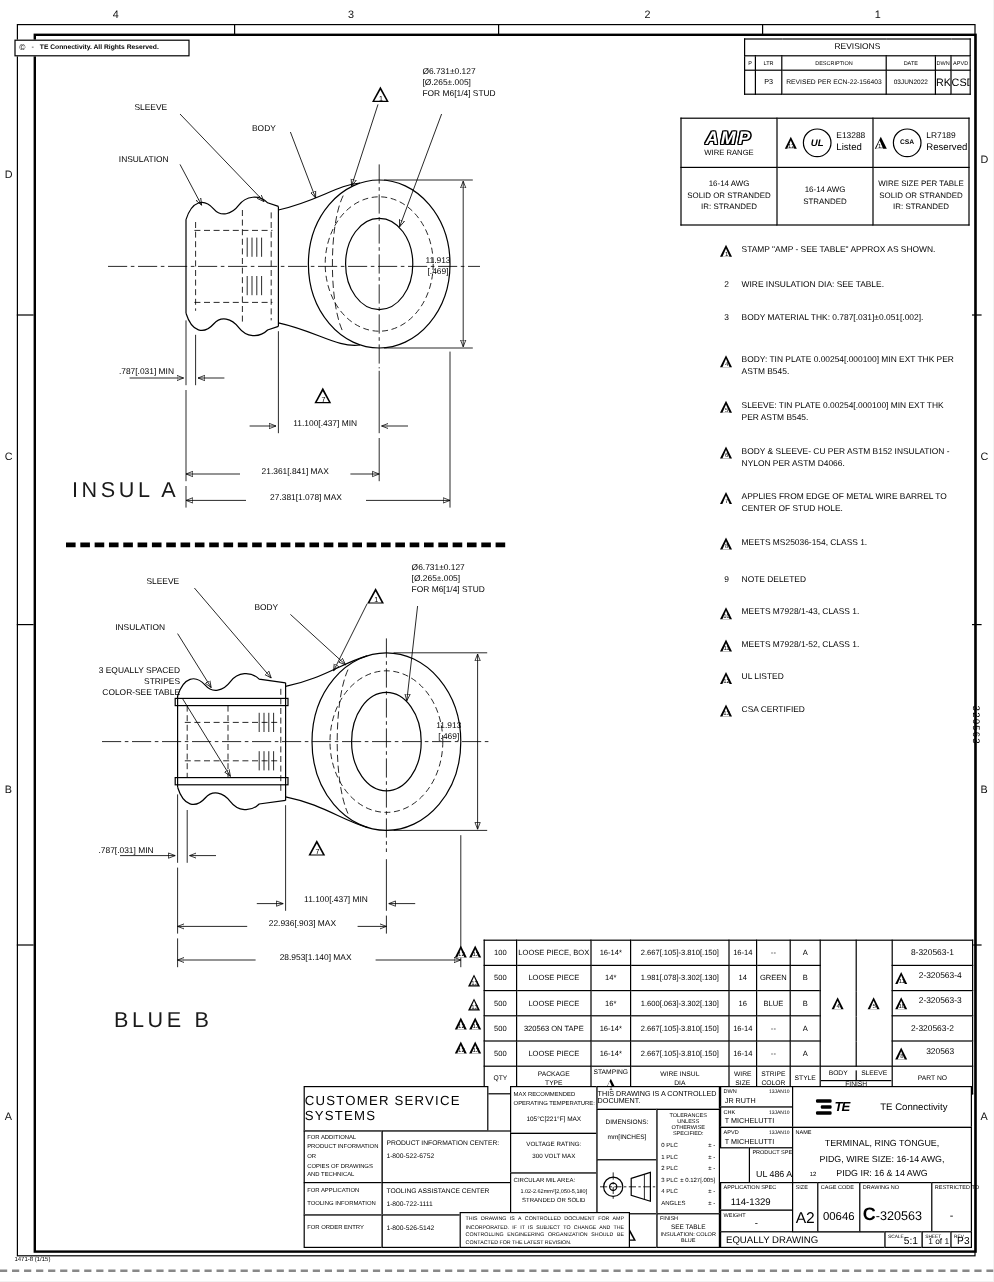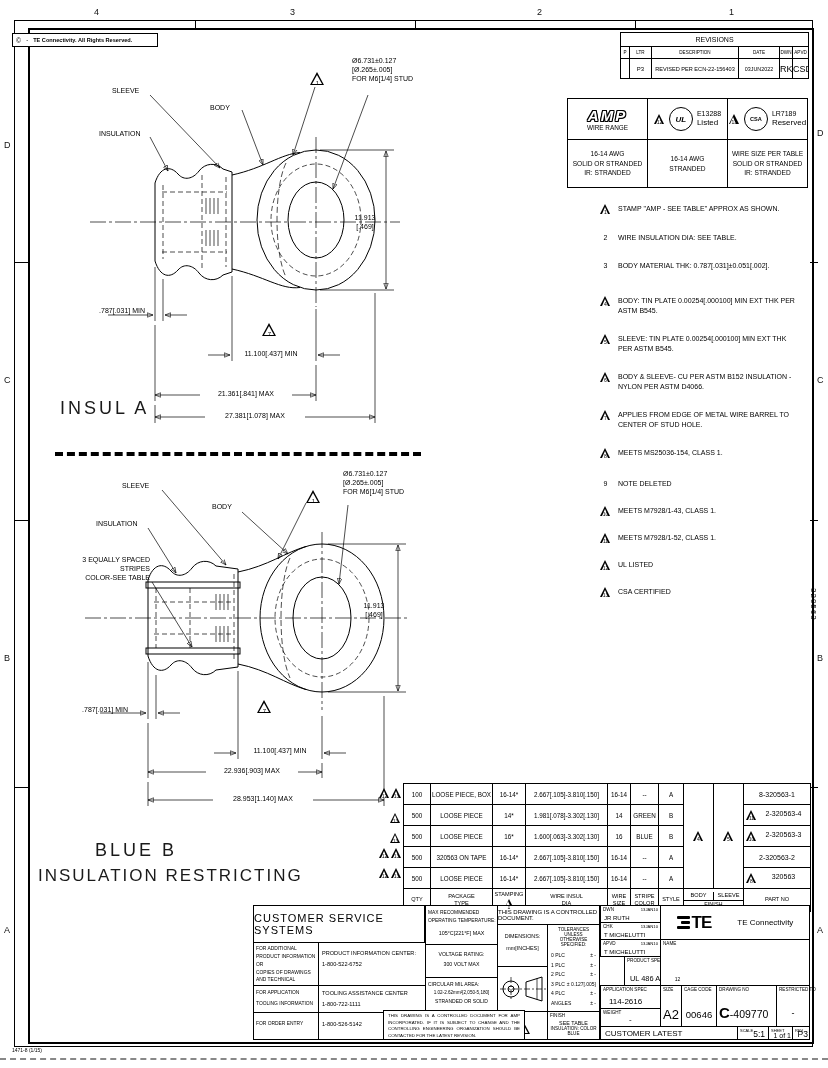--- a/index.html
+++ b/index.html
@@ -50,21 +50,21 @@
   .lbl{position:absolute;top:1px;left:2px;font-size:4.6px;letter-spacing:0;white-space:nowrap}
   .datelbl{position:absolute;top:1px;right:2px;font-size:4.2px}
 
   
   .te-wrap{display:flex;align-items:center;justify-content:center;height:100%}
   .te-bars{display:flex;flex-direction:column;justify-content:center;margin-right:2px}
   .te-bars i{display:block;height:3px;background:#000;margin:1px 0;border-radius:1px}
   .te-bars i:nth-child(1){width:13px}
   .te-bars i:nth-child(2){width:9px;align-self:flex-end}
   .te-bars i:nth-child(3){width:13px}
-  .te-txt{font-weight:900;font-size:17px;letter-spacing:-1px}
+  .te-txt{font-weight:900;font-style:italic;font-size:11px;letter-spacing:-1px}
   .te-company{font-size:8px;margin-left:26px}
 
   svg{position:absolute;overflow:visible}
   svg .thin{stroke-width:.7}
   svg line,svg path,svg ellipse,svg circle,svg rect{stroke:#000;fill:none}
 </style>
 </head>
 <body>
 
 <div class="page">
@@ -409,21 +409,20 @@
       <div>[.469]</div>
   </div>
   <div class="dim r" style="left:50px;top:706px;width:78px">.787[.031] MIN</div>
   <span class="flag big" style="position:absolute;left:257px;top:700px">
       <i class="fn">7</i>
     </span>
   <div class="dim" style="left:238px;top:747px;width:84px">11.100[.437] MIN</div>
   <div class="dim bg" style="left:206px;top:767px;width:88px">22.936[.903] MAX</div>
   <div class="dim bg" style="left:213px;top:795px;width:96px">28.953[1.140] MAX</div>
   <div class="stylelabel" style="left:95px;top:840px">BLUE B</div>
-  <div class="stylelabel" style="left:38px;top:866px;font-size:17px;letter-spacing:2px">INSULATION RESTRICTING</div>
 
   <table class="grid" style="left:403px;top:783px;width:407px">
     <colgroup>
       <col style="width:27px">
         <col style="width:62px">
         <col style="width:33px">
         <col style="width:82px">
       <col style="width:23px">
         <col style="width:28px">
         <col style="width:25px">
@@ -542,21 +541,21 @@
     </div>
   <div class="abs" style="left:379px;top:868px;display:flex;gap:1px">
       <span class="flag">
         <i class="fn">12</i>
       </span>
       <span class="flag">
         <i class="fn">13</i>
       </span>
     </div>
 
-  <div class="box" style="left:253px;top:905px;width:172px;height:38px;display:flex;align-items:center;justify-content:center">
+  <div class="box" style="left:253px;top:905px;width:154px;height:38px;display:flex;align-items:center;justify-content:center">
     <span style="font-size:11px;letter-spacing:1px">CUSTOMER SERVICE SYSTEMS</span>
   </div>
   <div class="box" style="left:253px;top:942px;width:66px;height:44px;font-size:4.9px;line-height:1.6;padding:2px">
     <div>FOR ADDITIONAL</div>
       <div>PRODUCT INFORMATION OR</div>
       <div>COPIES OF DRAWINGS</div>
       <div>AND TECHNICAL DOCUMENTS</div>
   </div>
   <div class="box" style="left:318px;top:942px;width:108px;height:44px;font-size:5.6px;line-height:2;padding:5px 3px">
     <div>PRODUCT INFORMATION CENTER:</div>
@@ -665,54 +664,59 @@
   </div>
   <div class="box" style="left:624px;top:956px;width:61px;height:30px">
     <span class="lbl">PRODUCT SPEC</span>
     <div style="position:absolute;left:5px;bottom:2px;font-size:7.4px">UL 486 A-B</div>
     <span class="flag" style="position:absolute;right:1px;bottom:4px">
         <i class="fn">12</i>
       </span>
   </div>
   <div class="box" style="left:600px;top:985px;width:61px;height:24px">
     <span class="lbl">APPLICATION SPEC</span>
-    <div style="position:absolute;left:8px;bottom:2px;font-size:8px">114-2616</div>
+    <div style="position:absolute;left:8px;bottom:2px;font-size:8px">114-1329</div>
   </div>
   <div class="box" style="left:600px;top:1008px;width:61px;height:19px">
     <span class="lbl">WEIGHT</span>
     <div style="position:absolute;left:28px;bottom:2px;font-size:8px">-</div>
   </div>
-  <div class="box" style="left:600px;top:1026px;width:138px;height:14px;display:flex;align-items:center;padding-left:4px;font-size:8px">CUSTOMER LATEST</div>
+  <div class="box" style="left:600px;top:1026px;width:138px;height:14px;display:flex;align-items:center;padding-left:4px;font-size:8px">EQUALLY DRAWING</div>
 
   <div class="box" style="left:660px;top:905px;width:150px;height:35px">
     <div class="te-wrap">
       <span class="te-bars">
           <i></i>
           <i></i>
           <i></i>
         </span>
       <span class="te-txt">TE</span>
       <span class="te-company">TE Connectivity</span>
     </div>
   </div>
   <div class="box" style="left:660px;top:939px;width:150px;height:47px;text-align:center">
     <span class="lbl">NAME</span>
+    <div style="font-size:7.4px;line-height:1.7;margin-top:7px">
+      <div>TERMINAL, RING TONGUE,</div>
+      <div>PIDG, WIRE SIZE: 16-14 AWG,</div>
+      <div>PIDG IR: 16 &amp; 14 AWG</div>
+    </div>
   </div>
   <div class="box" style="left:660px;top:985px;width:22px;height:42px">
     <span class="lbl">SIZE</span>
     <div style="position:absolute;left:0;right:0;bottom:4px;text-align:center;font-size:13px">A2</div>
   </div>
   <div class="box" style="left:681px;top:985px;width:36px;height:42px">
     <span class="lbl">CAGE CODE</span>
     <div style="position:absolute;left:0;right:0;bottom:6px;text-align:center;font-size:9.5px">00646</div>
   </div>
   <div class="box" style="left:716px;top:985px;width:61px;height:42px">
     <span class="lbl">DRAWING NO</span>
     <div style="position:absolute;left:2px;bottom:4px">
-      <span style="font-size:15px;font-weight:bold">C</span><span style="font-size:10.5px">-409770</span>
+      <span style="font-size:15px;font-weight:bold">C</span><span style="font-size:10.5px">-320563</span>
     </div>
   </div>
   <div class="box" style="left:776px;top:985px;width:34px;height:42px">
     <span class="lbl">RESTRICTED TO</span>
     <div style="position:absolute;left:0;right:0;bottom:8px;text-align:center;font-size:9px">-</div>
   </div>
   <div class="box" style="left:737px;top:1026px;width:32px;height:14px">
     <span class="lbl" style="font-size:4px">SCALE</span>
     <div style="position:absolute;right:3px;bottom:0;font-size:8.5px">5:1</div>
   </div>

